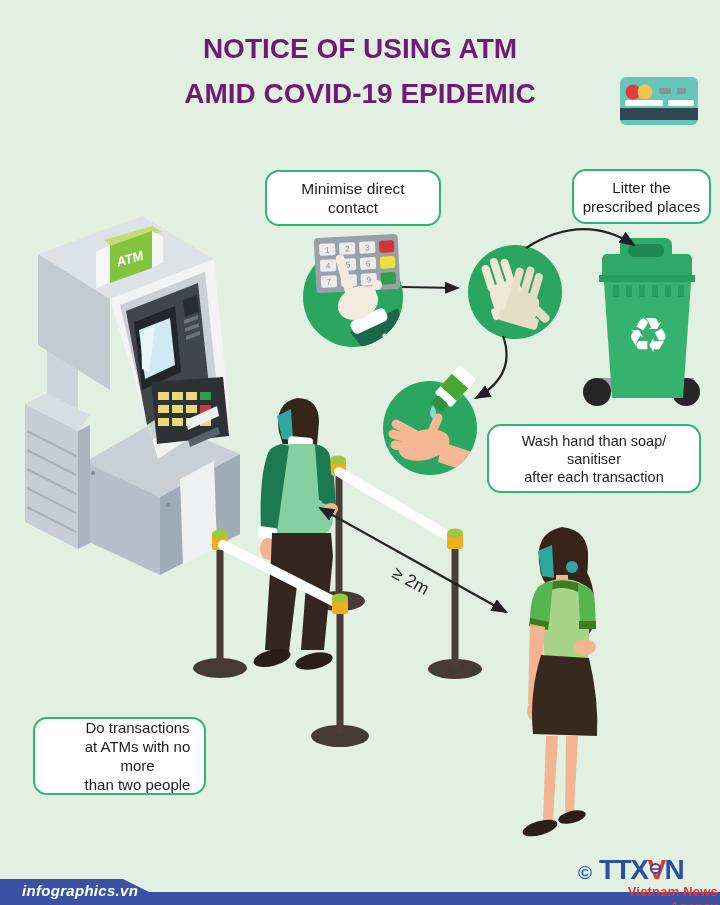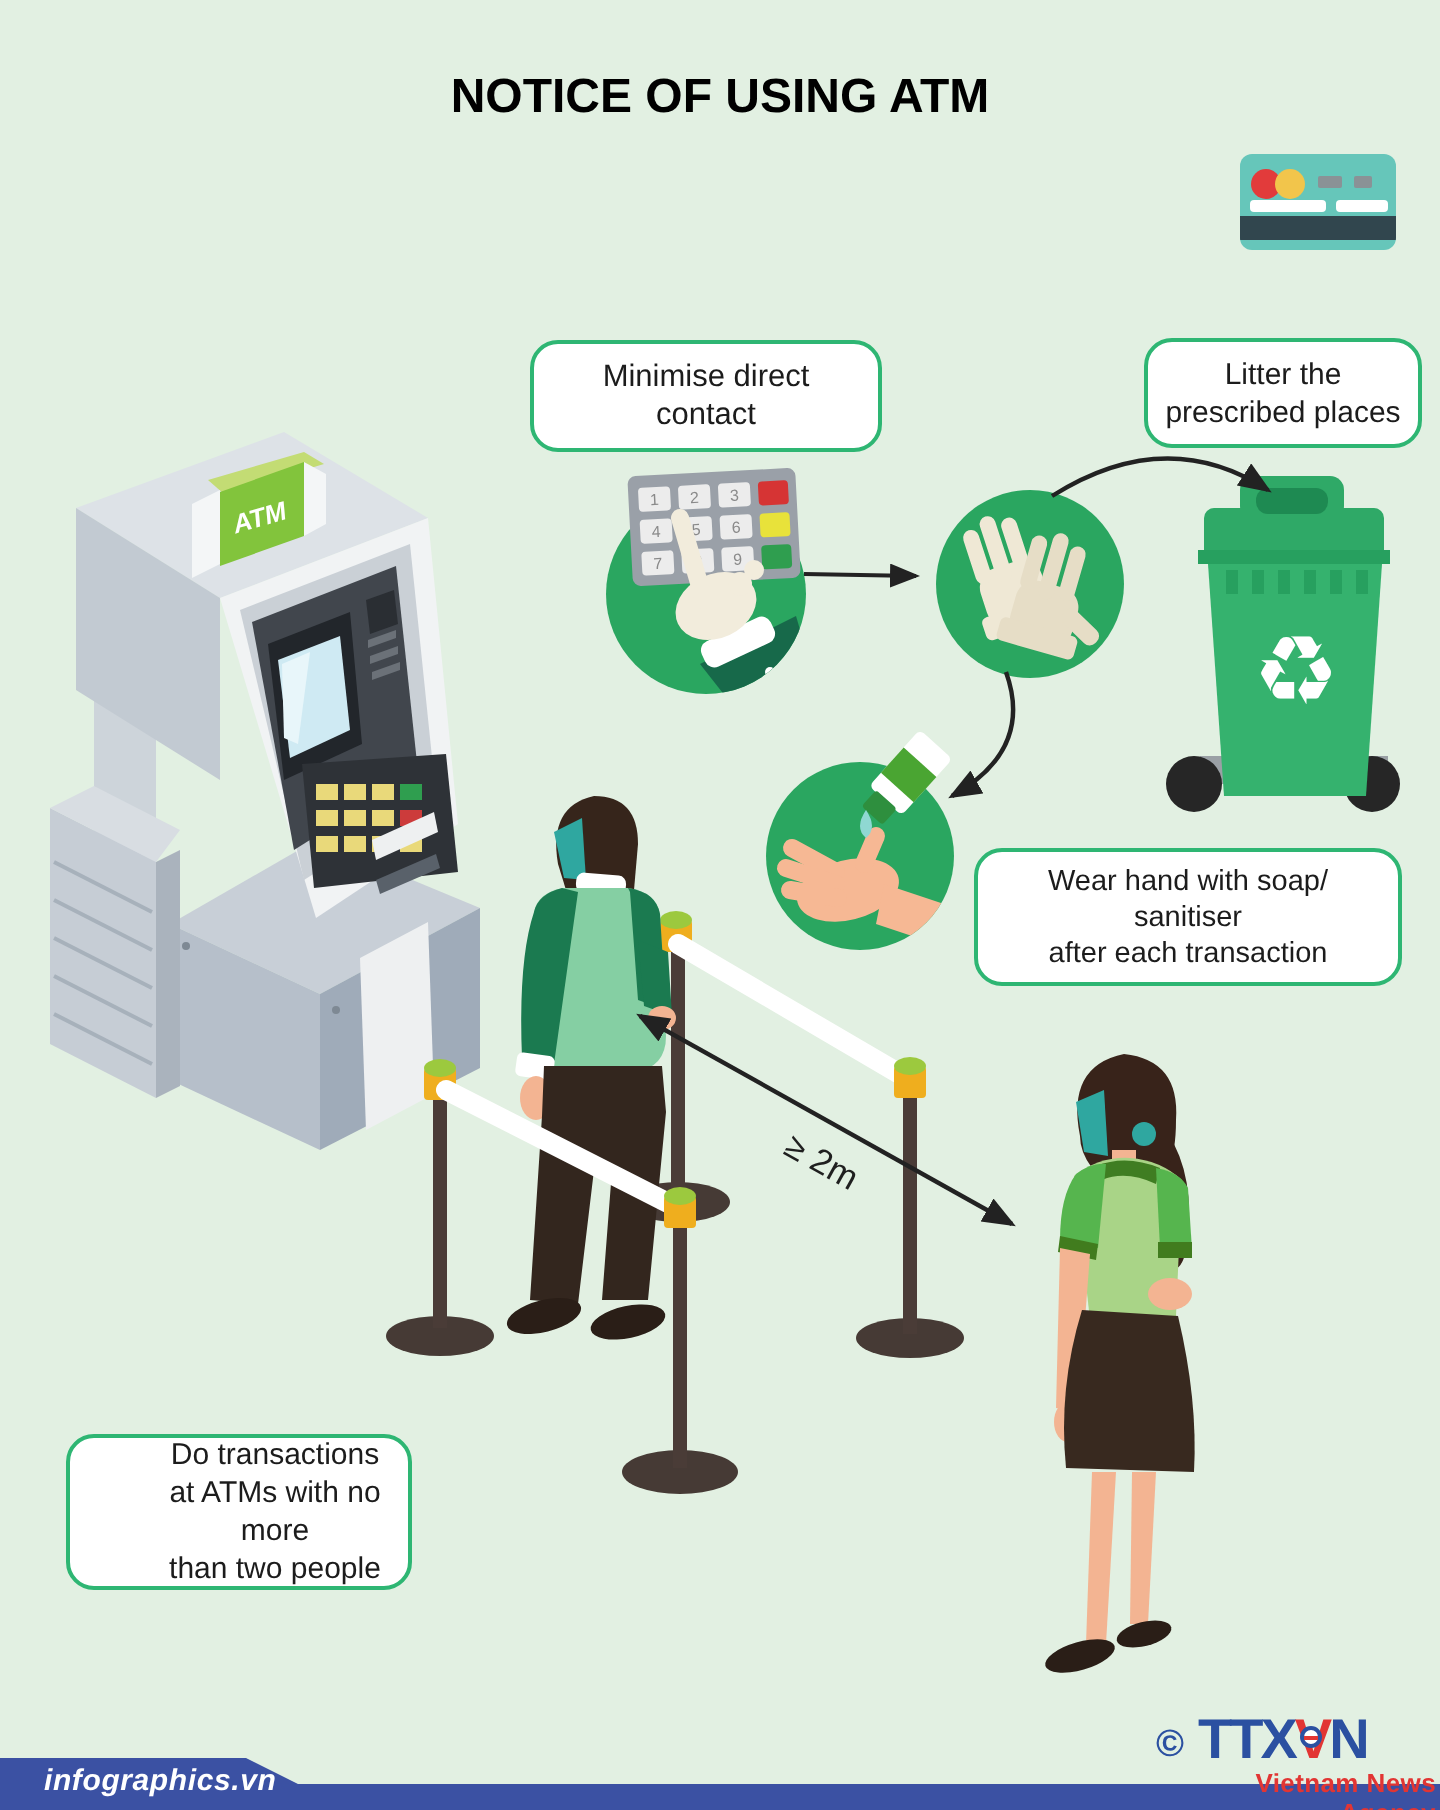--- a/index.html
+++ b/index.html
@@ -1,19 +1,19 @@
 <!DOCTYPE html>
 <html><head>
 <meta charset="utf-8">
 <style>
   html,body{margin:0;padding:0;background:#e2f0e2;}
   .canvas{position:relative;width:720px;height:905px;background:#e2f0e2;overflow:hidden;
           font-family:"Liberation Sans", sans-serif;}
   .title{position:absolute;top:26px;left:0;width:720px;text-align:center;
-         color:#000000;font-weight:bold;font-size:24px;line-height:45px;letter-spacing:0;}
+         color:#701a75;font-weight:bold;font-size:28px;line-height:45px;letter-spacing:0;}
   .scene{position:absolute;left:0;top:0;width:720px;height:905px;}
   .bubble{position:absolute;background:#ffffff;border:2px solid #2eb673;border-radius:14px;
           display:flex;align-items:center;justify-content:center;text-align:center;
           color:#1c1c1c;font-size:15px;line-height:19px;white-space:pre-line;box-sizing:border-box;}
   #b-minimise{left:265px;top:170px;width:176px;height:56px;font-size:15.5px;}
   #b-litter{left:572px;top:169px;width:139px;height:55px;}
   #b-wash{left:487px;top:424px;width:214px;height:69px;font-size:14.5px;line-height:18px;}
   #b-trans{left:33px;top:717px;width:173px;height:78px;padding-left:36px;}
   #b-masks{left:277px;top:792px;width:211px;height:57px;}
   .footer-bar{position:absolute;left:0;top:879px;width:720px;height:26px;background:#3b51a3;
@@ -29,20 +29,21 @@
   .agency-logo .globe::after{content:"";position:absolute;left:0px;top:2.5px;width:7px;height:2px;background:#e23533;}
   .agency-logo .tagline{color:#e23533;font-weight:bold;font-size:13px;text-align:right;margin-top:0px;letter-spacing:.2px;}
 </style>
 </head>
 <body>
 
 <div class="canvas">
 
   <div class="title">
     <div>NOTICE OF USING ATM</div>
+    <div>AMID COVID-19 EPIDEMIC</div>
   </div>
 
   <svg class="scene" viewBox="0 0 720 905">
     <defs>
       <marker id="ah" markerWidth="8" markerHeight="8" refX="6.5" refY="3" orient="auto-start-reverse">
         <path d="M0,0 L7.5,3 L0,6 Z" fill="#222"></path>
       </marker>
       <clipPath id="clipKeypadCircle">
           <circle cx="353" cy="297" r="50"></circle>
         </clipPath>
@@ -309,21 +310,21 @@
     <g>
       <line x1="320" y1="508" x2="506" y2="612" stroke="#222" stroke-width="2.2" marker-start="url(#ah)" marker-end="url(#ah)"></line>
       <text transform="translate(408,586) rotate(29)" text-anchor="middle" font-size="17.5" fill="#1f1f1f" font-family="Liberation Sans, sans-serif">≥ 2m</text>
     </g>
   </svg>
 
   <div class="bubble" id="b-litter">Litter the
 prescribed places</div>
   <div class="bubble" id="b-minimise">Minimise direct
 contact</div>
-  <div class="bubble" id="b-wash">Wear hand with soap/
+  <div class="bubble" id="b-wash">Wash hand than soap/
 sanitiser
 after each transaction</div>
   <div class="bubble" id="b-trans">Do transactions
 at ATMs with no more
 than two people</div>
 
   <div class="footer-bar">
     <span>infographics.vn</span>
   </div>
 

